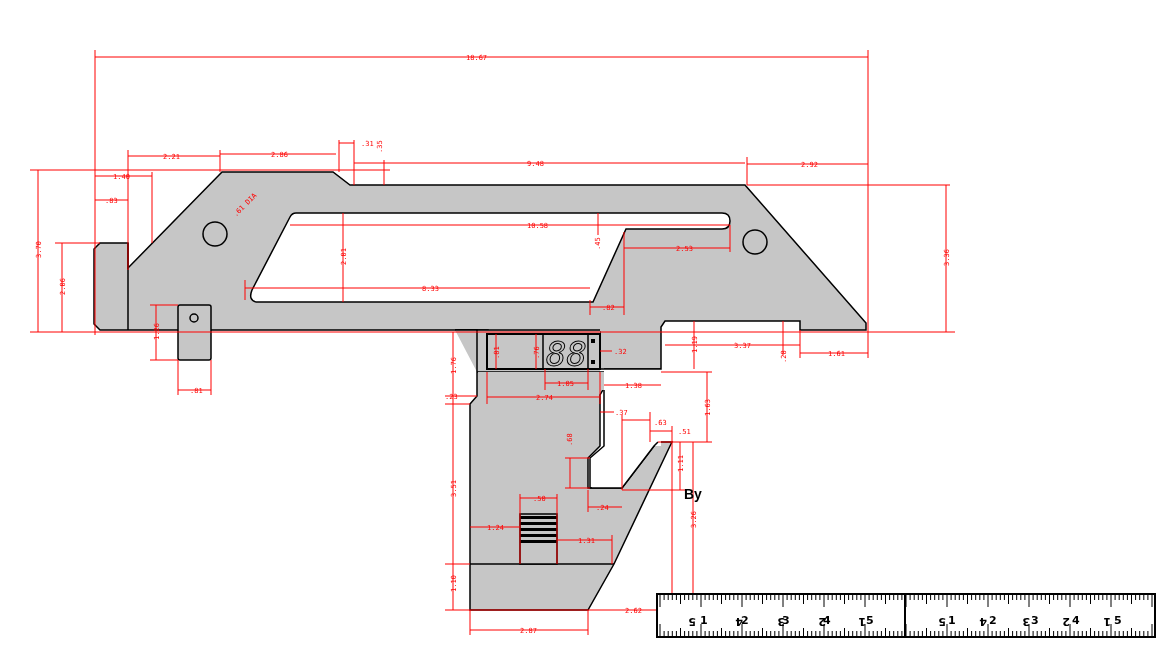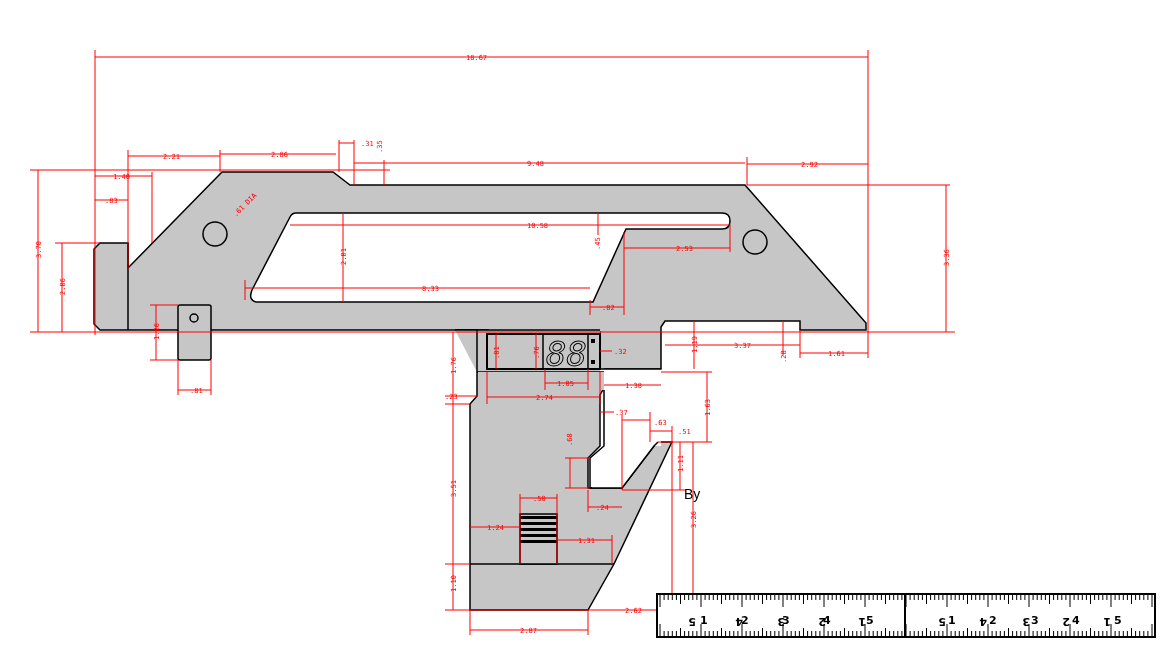--- a/index.html
+++ b/index.html
@@ -1,21 +1,21 @@
 <!DOCTYPE html>
 <html><head>
 <meta charset="utf-8">
 <style>
   html, body { margin: 0; padding: 0; background: #ffffff; }
   body { width: 1166px; height: 652px; position: relative; overflow: hidden; font-family: "Liberation Sans", sans-serif; }
   #drawing { position: absolute; left: 0; top: 0; }
   .dim { font-family: "DejaVu Sans Mono", monospace; font-size: 7px; fill: #ff0000; }
   .title-block { position: absolute; left: 684px; top: 486px; width: 200px; color: #000; }
   .title-block .title { font-size: 16px; line-height: 20px; margin: 0 0 8px 0; }
-  .title-block .line { font-size: 14px; line-height: 16px; margin: 0; }
+  .title-block .line { font-size: 14px; line-height: 16px; margin: 0; font-weight: bold; }
 </style>
 </head>
 <body>
 
 <svg id="drawing" width="1166" height="652" viewBox="0 0 1166 652" xmlns="http://www.w3.org/2000/svg">
 
   <g>
 
     <path d="M 100 243 L 128 243 L 128 268 L 222 172 L 333 172 L 350 185 L 745 185 L 866 323 L 866 330 L 800 330 L 800 321 L 665 321 L 661 327 L 661 369 L 600 369 L 600 332 L 488 332 L 488 330 L 100 330 L 94 324 L 94 249 Z" fill="#c6c6c6" stroke="#000" stroke-width="1.5"></path>
 

